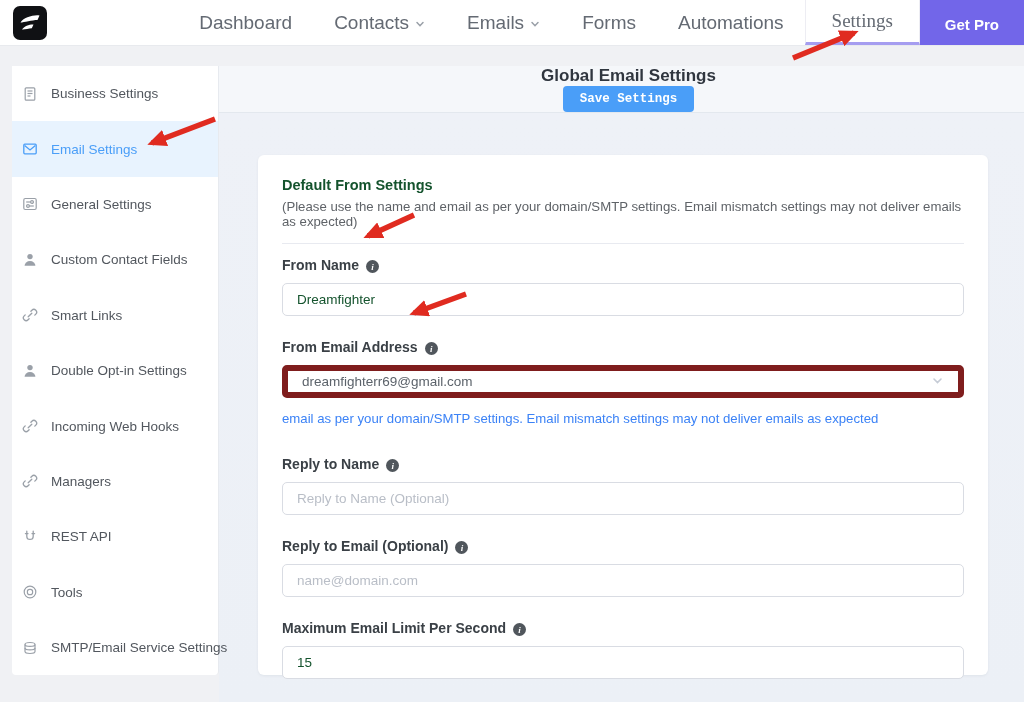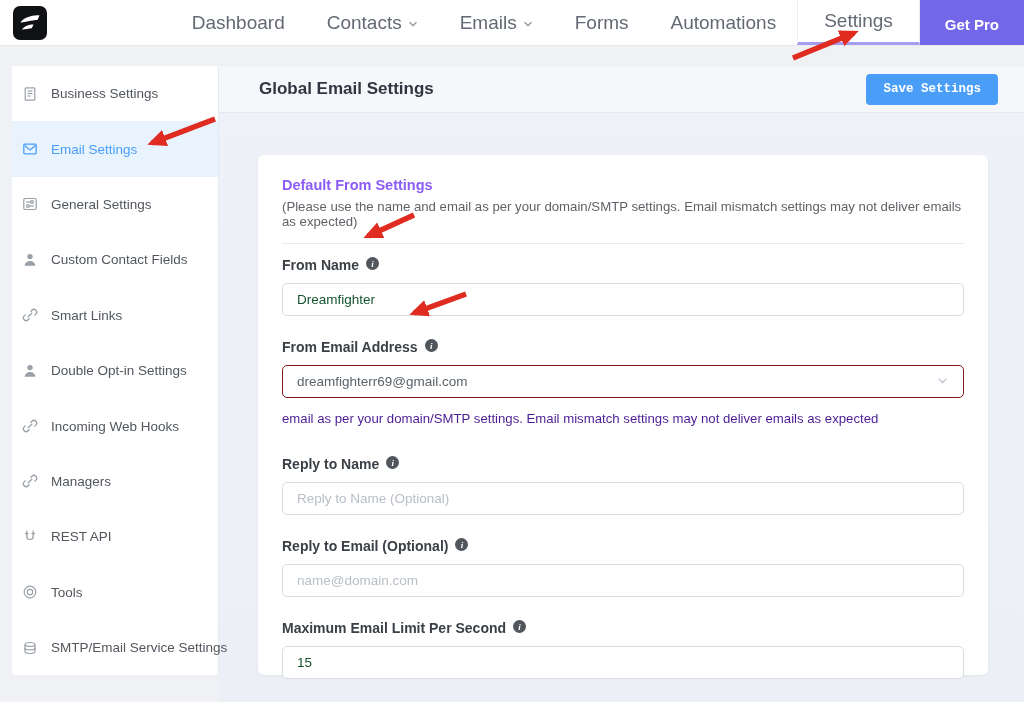--- a/index.html
+++ b/index.html
@@ -9,70 +9,70 @@
   
   .topnav { position:absolute; left:0; top:0; width:1024px; height:46px;
     background:#ffffff; border-bottom:1px solid #e8eaee;
     display:flex; align-items:stretch; z-index:10; }
   .logo { width:34px; height:34px; margin:6px 0 0 13px; cursor:pointer; }
   .nav-items { display:flex; align-items:stretch; margin-left:auto; height:100%; }
   .nav-item { display:flex; align-items:center; gap:6px; padding:0 21px;
     font-size:19px; color:#646a73; cursor:pointer; text-decoration:none; }
   .nav-item .chev { display:flex; align-items:center; margin-top:2px; }
   .nav-item.active { background:#fff; border-left:1px solid #ededf3;
-    border-right:1px solid #ededf3; border-bottom:3px solid #a59df0; padding:2px 26px; }
+    border-right:1px solid #ededf3; border-bottom:3px solid #a59df0; padding:2px 26px;font-family:Liberation Serif, serif; }
   .getpro { border:none; background:#7266e9; color:#fff; font-weight:bold;
     font-size:15px; padding:16px 25px; cursor:pointer; height:100%;
     font-family:"Liberation Sans", sans-serif; }
 
   
   .sidebar { position:absolute; left:12px; top:66px; width:207px; height:609px;
     background:#ffffff; border-right:1px solid #e7eaef;
     border-radius:0 0 4px 4px; z-index:5; }
   .side-item { height:55.4px; display:flex; align-items:center; gap:13px;
     padding-left:10px; cursor:pointer; color:#52575e; font-size:13.5px;
     white-space:nowrap; }
   .side-item .sicon { width:16px; height:16px; flex:0 0 16px; color:#9aa0a8;
     display:flex; align-items:center; }
   .side-item.active { background:#e8f3fe; color:#4a9ef8; }
   .side-item.active .sicon { color:#4a9ef8; }
 
   
   .main { position:absolute; left:219px; top:66px; right:0; bottom:0; }
   .main-header { height:47px; background:#f5f7fa; border-bottom:1px solid #e3e8ee;
     display:flex; align-items:center; justify-content:space-between;
-    padding:0 26px 0 40px; }
+    padding:0 26px 0 40px;flex-direction:column; }
   .page-title { font-size:17px; font-weight:bold; color:#30363f; }
   .save-btn { background:#4a9ef8; color:#fff; border:none; border-radius:4px;
     height:31px; padding:0 17px; font-size:12.5px; font-weight:bold;
     cursor:pointer; font-family:Liberation Mono, monospace; }
   .content { position:absolute; left:0; top:47px; right:0; bottom:0;
     background:linear-gradient(180deg,#eef1f7 0%,#ecf0f6 100%); }
 
   
   .card { margin:42px 36px 0 39px; width:730px; height:520px; background:#fff;
     border-radius:6px; box-shadow:0 1px 3px rgba(25,39,52,.06); padding:22px 24px; }
-  .card-title { font-size:14.5px; font-weight:bold; color:#8b5cf6; }
+  .card-title { font-size:14.5px; font-weight:bold; color:#14532d; }
   .card-desc { font-size:13.2px; color:#5f6368; margin-top:6px; }
   .divider { border-top:1px solid #e8eaf0; margin:14px 0 13px 0; }
   .form-group { margin-bottom:23px; }
-  .label-row { display:flex; align-items:flex-start; gap:7px; margin-bottom:10px; }
+  .label-row { display:flex; align-items:flex-end; gap:7px; margin-bottom:10px; }
   .field-label { font-size:14px; font-weight:bold; color:#3a4046; }
   .info-icon { width:13px; height:13px; border-radius:50%; background:#50565c;
     color:#fff; font-size:9px; font-style:italic; font-weight:bold;
     display:inline-flex; align-items:center; justify-content:center;
     cursor:pointer; font-family:"Liberation Serif", serif; }
   .text-input { width:682px; height:33px; border:1px solid #d9dce3; border-radius:5px;
     padding:0 14px; font-size:13.5px; color:#14532d; outline:none; background:#fff;
     font-family:"Liberation Sans", sans-serif; }
   .text-input::placeholder { color:#b9bec7; }
-  .select-box { width:682px; height:33px; border:1px solid #7f1d1d; border-radius:5px;
+  .select-box { width:682px; height:33px; border:6px solid #7f1d1d; border-radius:5px;
     padding:0 14px; font-size:13.5px; color:#5c636b; background:#fff; cursor:pointer;
     display:flex; align-items:center; justify-content:space-between; }
-  .helper { font-size:13.2px; color:#4c1d95; margin-top:13px; }
+  .helper { font-size:13.2px; color:#3b82f6; margin-top:13px; }
 
   .arrows { position:absolute; left:0; top:0; width:1024px; height:702px;
     pointer-events:none; z-index:60; }
 </style>
 </head>
 <body>
 
 <div class="topnav">
   <div class="logo">
     <svg viewBox="0 0 34 34" width="34" height="34">

